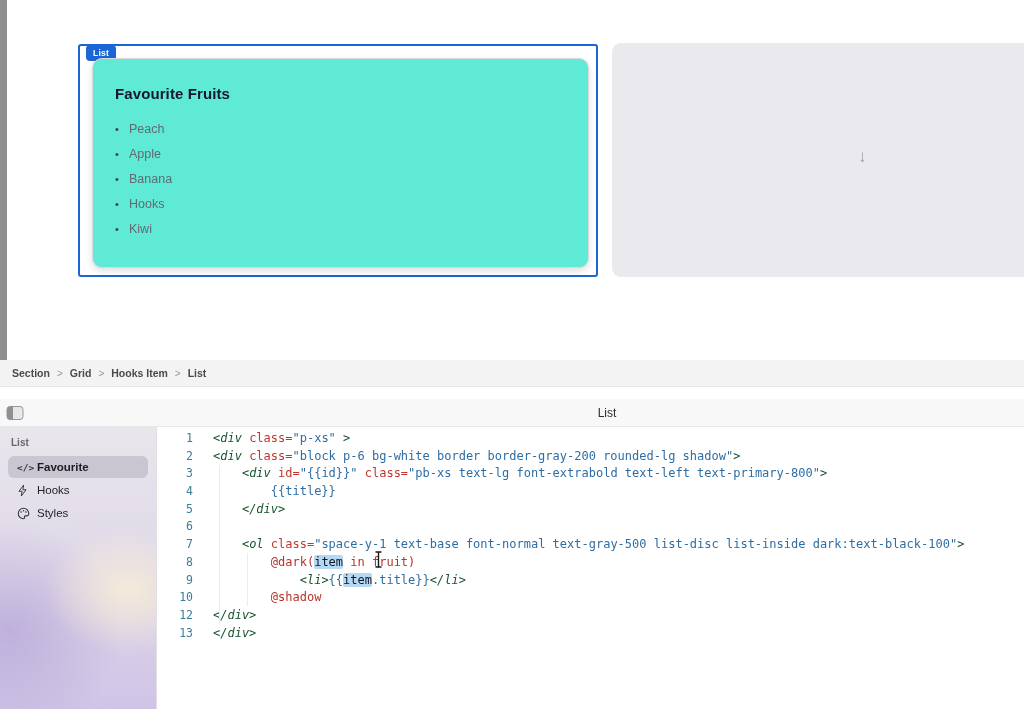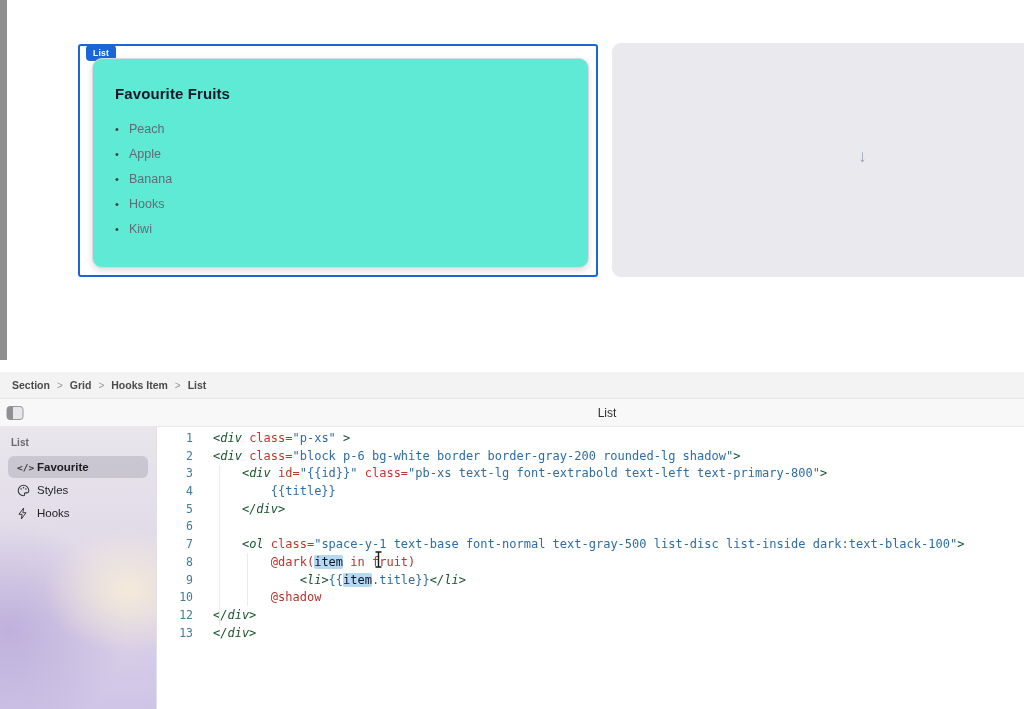--- a/index.html
+++ b/index.html
@@ -21,21 +21,21 @@
   .card-heading { font-size:15px; font-weight:800; color:#17172b; letter-spacing:.1px; }
   .fruit-list { margin-top:14px; }
   .fruit-item { display:flex; align-items:center; height:25px; font-size:12.5px; color:#636a75; }
   .fruit-item .dot { width:12px; color:#3c3c43; font-size:11px; margin-right:2px; }
 
   .drop-panel { position:absolute; left:612px; top:43px; width:522px; height:234px;
     background:#e9e9ee; border-radius:9px; }
   .drop-arrow { position:absolute; left:246px; top:104px; font-size:17px; color:#96a0ad; }
 
   
-  .crumb-bar { position:absolute; left:0; top:372px; width:1024px; height:27px;
+  .crumb-bar { position:absolute; left:0; top:360px; width:1024px; height:27px;
     background:#f4f3f4; border-bottom:1px solid #e6e5e6; display:flex; align-items:center;
     padding-left:12px; }
   .bc-seg { font-size:10.5px; font-weight:600; color:#4a4a4c; }
   .bc-sep { font-size:10px; color:#96969a; margin:0 7px; font-weight:400; }
 
   
   .toolbar { position:absolute; left:0; top:399px; width:1024px; height:28px;
     background:#f9f8f9; border-bottom:1px solid #eae9ea; }
   .tb-toggle { position:absolute; left:6px; top:6px; width:19px; height:16px; cursor:pointer; }
   .tb-title { position:absolute; left:190px; right:0; top:0; height:28px; line-height:28px;
@@ -140,36 +140,36 @@
   <div class="side-header">List</div>
   <div id="side-nav">
       <div class="nav-item selected">
         <span class="nav-ic">
           <span class="mono-ic">&lt;/&gt;</span>
         </span>
         <span class="nav-label">Favourite</span>
       </div>
       <div class="nav-item">
         <span class="nav-ic">
+          <svg width="11" height="13" viewBox="0 0 14 16">
+            <path d="M8.5 1 2.5 9h4l-1 6 6-8h-4z" fill="none" stroke="#333338" stroke-width="1.2" stroke-linejoin="round"></path>
+          </svg>
+        </span>
+        <span class="nav-label">Hooks</span>
+      </div>
+      <div class="nav-item">
+        <span class="nav-ic">
           <svg width="13" height="13" viewBox="0 0 16 16">
             <path d="M8 1.5a6.5 6.5 0 1 0 0 13c1.1 0 1.6-.9 1.2-1.7-.4-.9.2-1.9 1.2-1.9h1.6A2.5 2.5 0 0 0 14.5 8 6.5 6.5 0 0 0 8 1.5z" fill="none" stroke="#333338" stroke-width="1.3"></path>
             <circle cx="5" cy="6.2" r="1" fill="#333338"></circle>
             <circle cx="8" cy="4.6" r="1" fill="#333338"></circle>
             <circle cx="11" cy="6.2" r="1" fill="#333338"></circle>
           </svg>
         </span>
         <span class="nav-label">Styles</span>
-      </div>
-      <div class="nav-item">
-        <span class="nav-ic">
-          <svg width="11" height="13" viewBox="0 0 14 16">
-            <path d="M8.5 1 2.5 9h4l-1 6 6-8h-4z" fill="none" stroke="#333338" stroke-width="1.2" stroke-linejoin="round"></path>
-          </svg>
-        </span>
-        <span class="nav-label">Hooks</span>
       </div>
     </div>
 </div>
 
 <div class="editor" id="code-lines">
     <div class="crow"><span class="ln">1</span><span class="lc"><span class="tk-tg">&lt;div </span><span class="tk-at">class=</span><span class="tk-st">"p-xs"</span><span class="tk-tg"> &gt;</span></span></div>
     <div class="crow"><span class="ln">2</span><span class="lc"><span class="tk-tg">&lt;div </span><span class="tk-at">class=</span><span class="tk-st">"block p-6 bg-white border border-gray-200 rounded-lg shadow"</span><span class="tk-tg">&gt;</span></span></div>
     <div class="crow"><span class="ln">3</span><span class="lc"><span class="tk-pl">    </span><span class="tk-tg">&lt;div </span><span class="tk-at">id=</span><span class="tk-st">"{{id}}"</span><span class="tk-pl"> </span><span class="tk-at">class=</span><span class="tk-st">"pb-xs text-lg font-extrabold text-left text-primary-800"</span><span class="tk-tg">&gt;</span></span></div>
     <div class="crow"><span class="ln">4</span><span class="lc"><span class="tk-pl">        </span><span class="tk-st">{{title}}</span></span></div>
     <div class="crow"><span class="ln">5</span><span class="lc"><span class="tk-pl">    </span><span class="tk-tg">&lt;/div&gt;</span></span></div>

